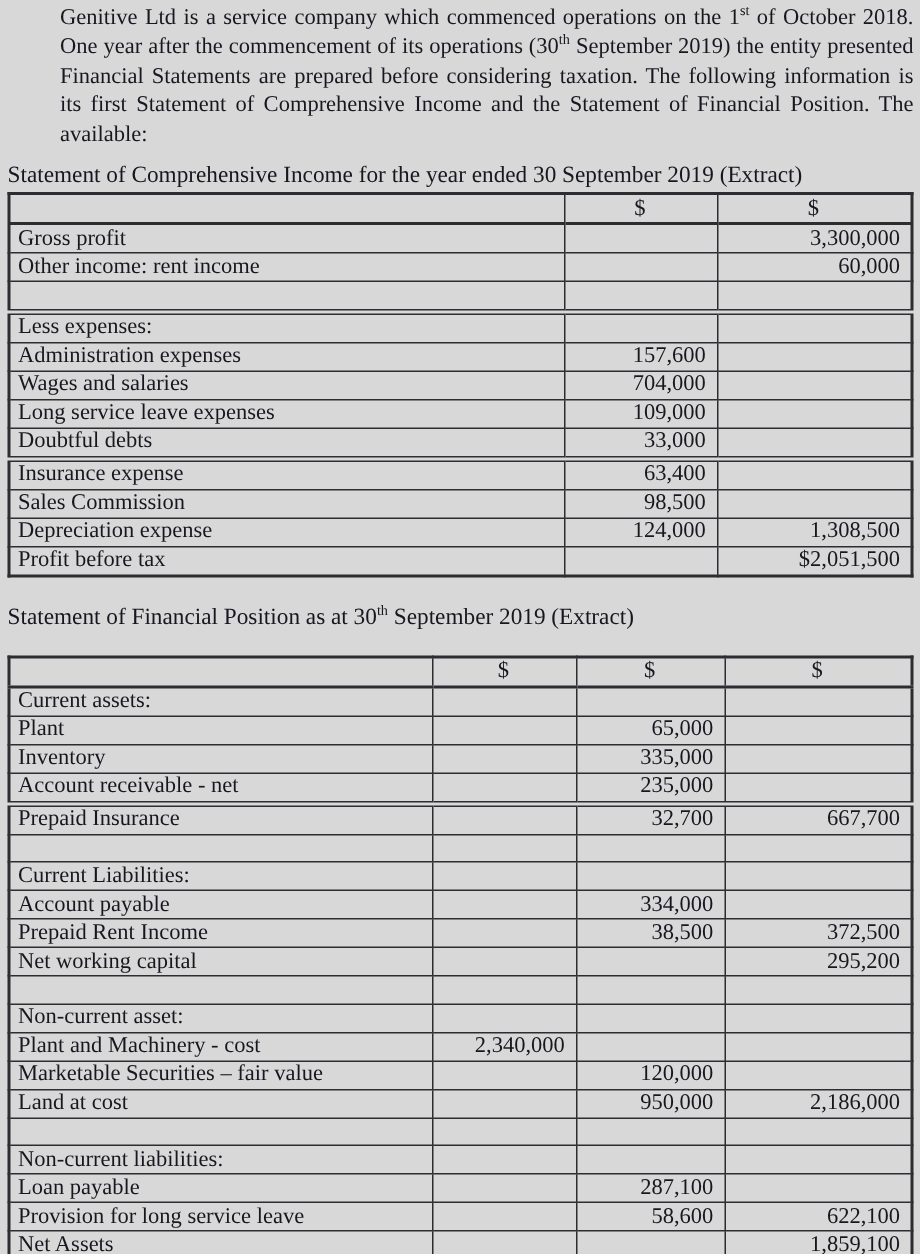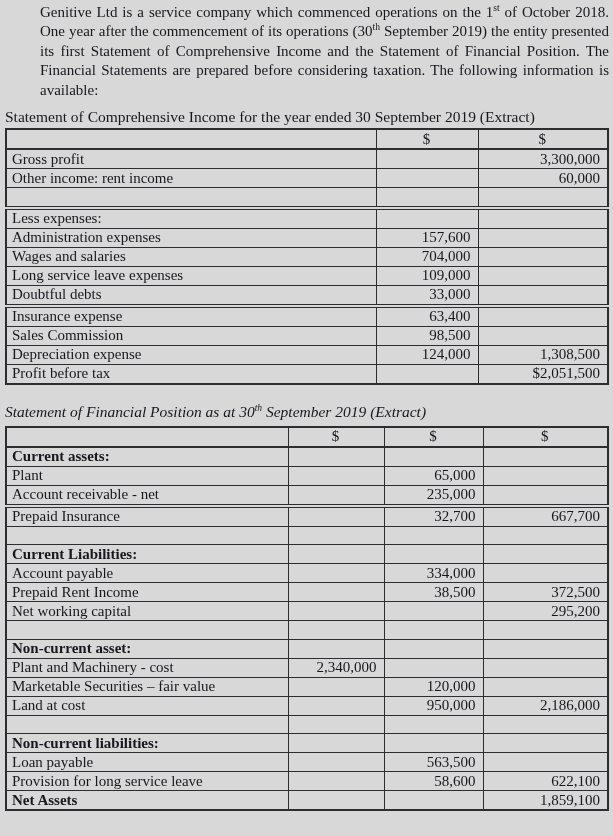--- a/index.html
+++ b/index.html
@@ -13,53 +13,53 @@
   .page { padding: 3px 4px 0 4px; }
 
   
   .intro { width: 605px; font-size: 15px; line-height: 19.4px; }
   .jline { text-align: justify; text-align-last: justify; margin-left: 36px; }
   .jline.last { text-align-last: left; }
   sup { font-size: 9.5px; vertical-align: super; line-height: 0; }
 
   
   .tbl-title { font-size: 15.5px; margin: 8px 0 2px 1px; white-space: nowrap; }
-  .title2 { margin-top: 18px; margin-bottom: 5px; font-style: italic; }
+  .title2 { margin-top: 18px; margin-bottom: 16px; }
 
   
   table.fin-table {
     border-collapse: collapse;
     table-layout: fixed;
     margin-left: 1px;
     border: 2px solid #2c2c31;
   }
   table.fin-table td {
     border: 1px solid #2c2c31;
     height: 16.6px;
     line-height: 17px;
     padding: 0.5px 6px 0.5px 5px;
     font-size: 15px;
     overflow: hidden;
     white-space: nowrap;
   }
   table.fin-table tr.hdr td { text-align: center; border-bottom: 2px solid #2c2c31; }
   table.fin-table tr.thick td { border-top: 4px double #2c2c31; }
   table.fin-table td.num { text-align: right; padding-right: 7px; }
-  .bold { font-weight: bold; }
+  .bold { font-weight: normal; }
 </style>
 </head>
 <body>
 
 <div class="page">
 
   <div class="intro">
       <div class="jline">Genitive Ltd is a service company which commenced operations on the 1<sup>st</sup> of October 2018.</div>
       <div class="jline">One year after the commencement of its operations (30<sup>th</sup> September 2019) the entity presented</div>
+      <div class="jline">Financial Statements are prepared before considering taxation. The following information is</div>
       <div class="jline">its first Statement of Comprehensive Income and the Statement of Financial Position. The</div>
-      <div class="jline">Financial Statements are prepared before considering taxation. The following information is</div>
       <div class="jline last">available:</div>
     </div>
 
   <div class="tbl-title">Statement of Comprehensive Income for the year ended 30 September 2019 (Extract)</div>
 
   <table class="fin-table">
     <colgroup>
       <col style="width:370px">
         <col style="width:102px">
         <col style="width:130px">
@@ -155,20 +155,26 @@
           <td class="num"></td>
           <td class="num"></td>
         </tr>
         <tr>
           <td class="label">Plant</td>
           <td class="num"></td>
           <td class="num">65,000</td>
           <td class="num"></td>
         </tr>
         <tr>
+          <td class="label">Inventory</td>
+          <td class="num"></td>
+          <td class="num">335,000</td>
+          <td class="num"></td>
+        </tr>
+        <tr>
           <td class="label">Account receivable - net</td>
           <td class="num"></td>
           <td class="num">235,000</td>
           <td class="num"></td>
         </tr>
         <tr class="thick">
           <td class="label">Prepaid Insurance</td>
           <td class="num"></td>
           <td class="num">32,700</td>
           <td class="num">667,700</td>
@@ -241,21 +247,21 @@
         </tr>
         <tr>
           <td class="label bold">Non-current liabilities:</td>
           <td class="num"></td>
           <td class="num"></td>
           <td class="num"></td>
         </tr>
         <tr>
           <td class="label">Loan payable</td>
           <td class="num"></td>
-          <td class="num">563,500</td>
+          <td class="num">287,100</td>
           <td class="num"></td>
         </tr>
         <tr>
           <td class="label">Provision for long service leave</td>
           <td class="num"></td>
           <td class="num">58,600</td>
           <td class="num">622,100</td>
         </tr>
         <tr>
           <td class="label bold">Net Assets</td>

